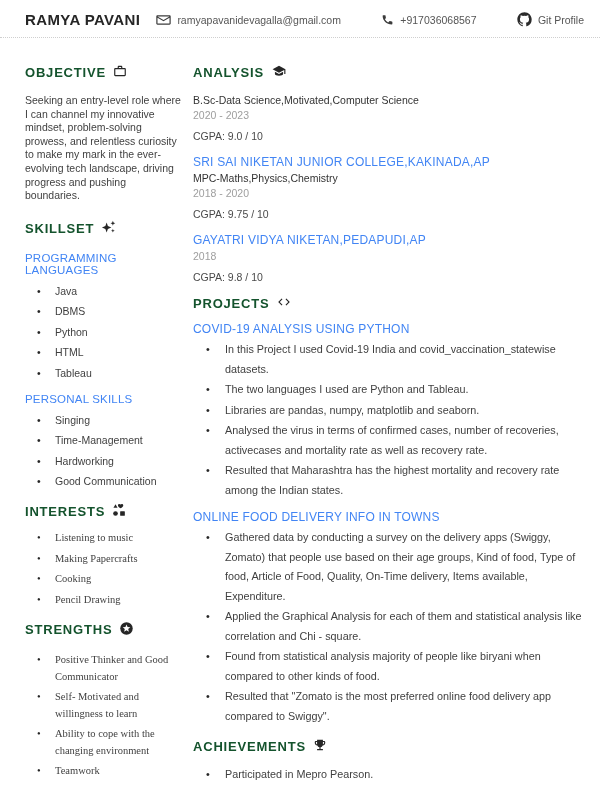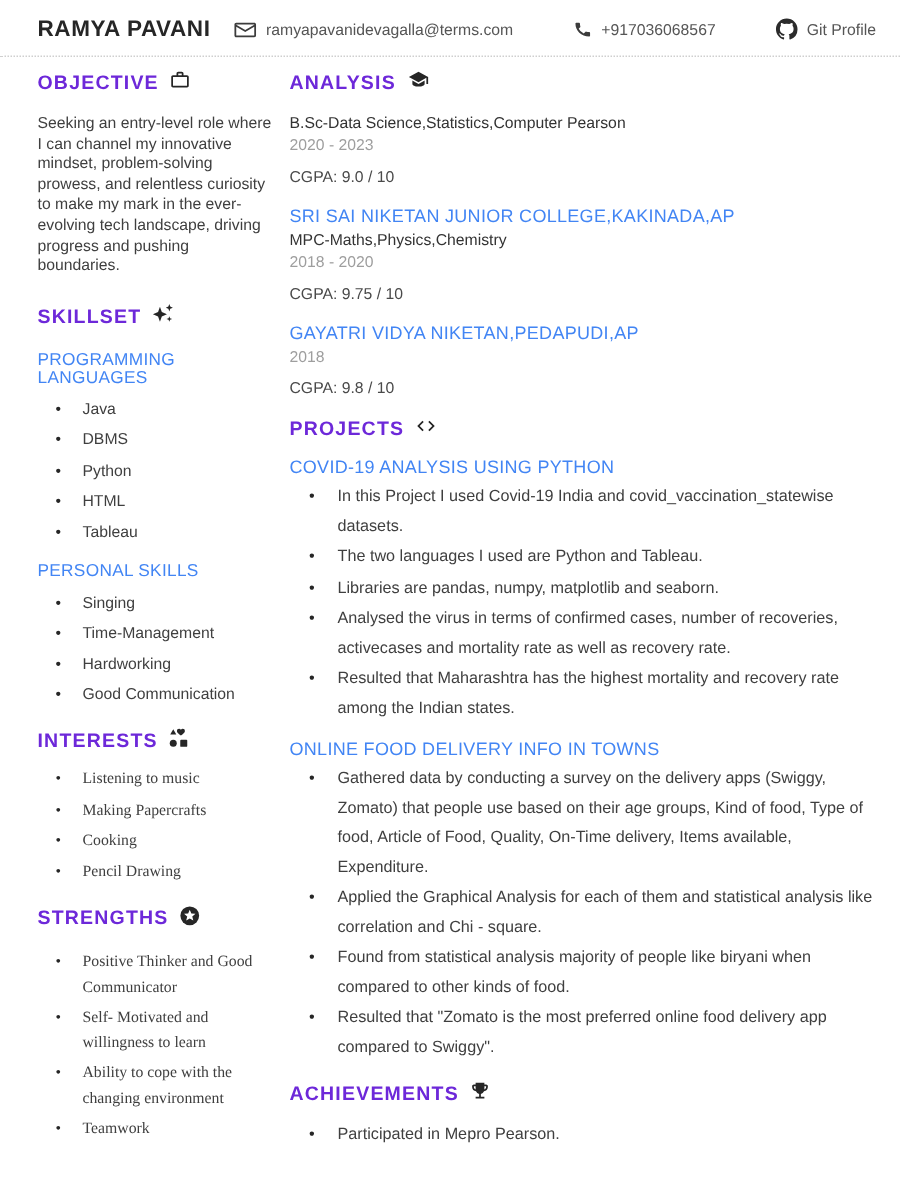--- a/index.html
+++ b/index.html
@@ -20,22 +20,22 @@
   .c-email{margin-left:16px;}
   .c-phone{margin-left:auto;}
   .c-git{margin-left:auto;}
   
   .main{display:flex;padding:0 14px 0 25px;}
   .col-l{width:158px;flex-shrink:0;}
   .col-r{flex:1;margin-left:10px;min-width:0;}
   
   .sec{
     display:flex;align-items:center;gap:7px;
-    font-size:13px;font-weight:bold;color:#6d28d9;letter-spacing:.8px;
-    margin:8px 0 0 0;
+    font-size:13px;font-weight:bold;color:#14532d;letter-spacing:.8px;
+    margin:26px 0 0 0;
   }
   .sec svg{flex-shrink:0;}
   
   .obj-text{font-size:10.5px;line-height:13.6px;color:#3f3f3f;margin:13px 0 0 0;}
   .sub{font-size:11.5px;color:#4285f4;margin:14px 0 9px 0;font-weight:400;letter-spacing:.2px;}
   ul{list-style:none;margin:0;padding:0;}
   .dotlist li{
     position:relative;padding-left:30px;font-size:10.5px;color:#3f3f3f;
     line-height:12px;margin-bottom:8.5px;
   }
@@ -62,21 +62,21 @@
 
 <header class="hdr">
   <div class="name">RAMYA PAVANI</div>
 
   <div class="contact c-email">
     <span>
       <svg width="15" height="12" viewBox="0 0 24 20" fill="#3c3c3c">
           <path d="M22 2H2C.9 2 0 2.9 0 4v12c0 1.1.9 2 2 2h20c1.1 0 2-.9 2-2V4c0-1.1-.9-2-2-2zm0 2v.2L12 10 2 4.2V4h20zM2 16V6.4l10 5.8 10-5.8V16H2z"></path>
         </svg>
     </span>
-    <span>ramyapavanidevagalla@terms.com</span>
+    <span>ramyapavanidevagalla@gmail.com</span>
   </div>
 
   <div class="contact c-phone">
     <span>
       <svg width="13" height="13" viewBox="0 0 24 24" fill="#3c3c3c">
           <path d="M6.62 10.79a15.05 15.05 0 0 0 6.59 6.59l2.2-2.2a1 1 0 0 1 1.02-.24c1.12.37 2.33.57 3.57.57a1 1 0 0 1 1 1V20a1 1 0 0 1-1 1C10.07 21 3 13.93 3 5a1 1 0 0 1 1-1h3.5a1 1 0 0 1 1 1c0 1.25.2 2.45.57 3.57a1 1 0 0 1-.25 1.02l-2.2 2.2z"></path>
         </svg>
     </span>
     <span>+917036068567</span>
   </div>
@@ -180,21 +180,21 @@
       <h2 class="sec">
         <span>ANALYSIS</span>
         <span>
           <svg width="16" height="14" viewBox="0 0 24 24" fill="#262626">
               <path d="M12 3L1 9l11 6 9-4.91V17h2V9L12 3zM5 13.18V17c0 1.66 3.13 3 7 3s7-1.34 7-3v-3.82l-7 3.82-7-3.82z"></path>
             </svg>
         </span>
       </h2>
 
       <div class="edu">
-        <div class="course">B.Sc-Data Science,Statistics,Computer Pearson</div>
+        <div class="course">B.Sc-Data Science,Motivated,Computer Science</div>
         <div class="years">2020 - 2023</div>
         <div class="cgpa">CGPA: 9.0 / 10</div>
       </div>
 
       <div class="edu">
         <div class="school">SRI SAI NIKETAN JUNIOR COLLEGE,KAKINADA,AP</div>
         <div class="course">MPC-Maths,Physics,Chemistry</div>
         <div class="years">2018 - 2020</div>
         <div class="cgpa">CGPA: 9.75 / 10</div>
       </div>

